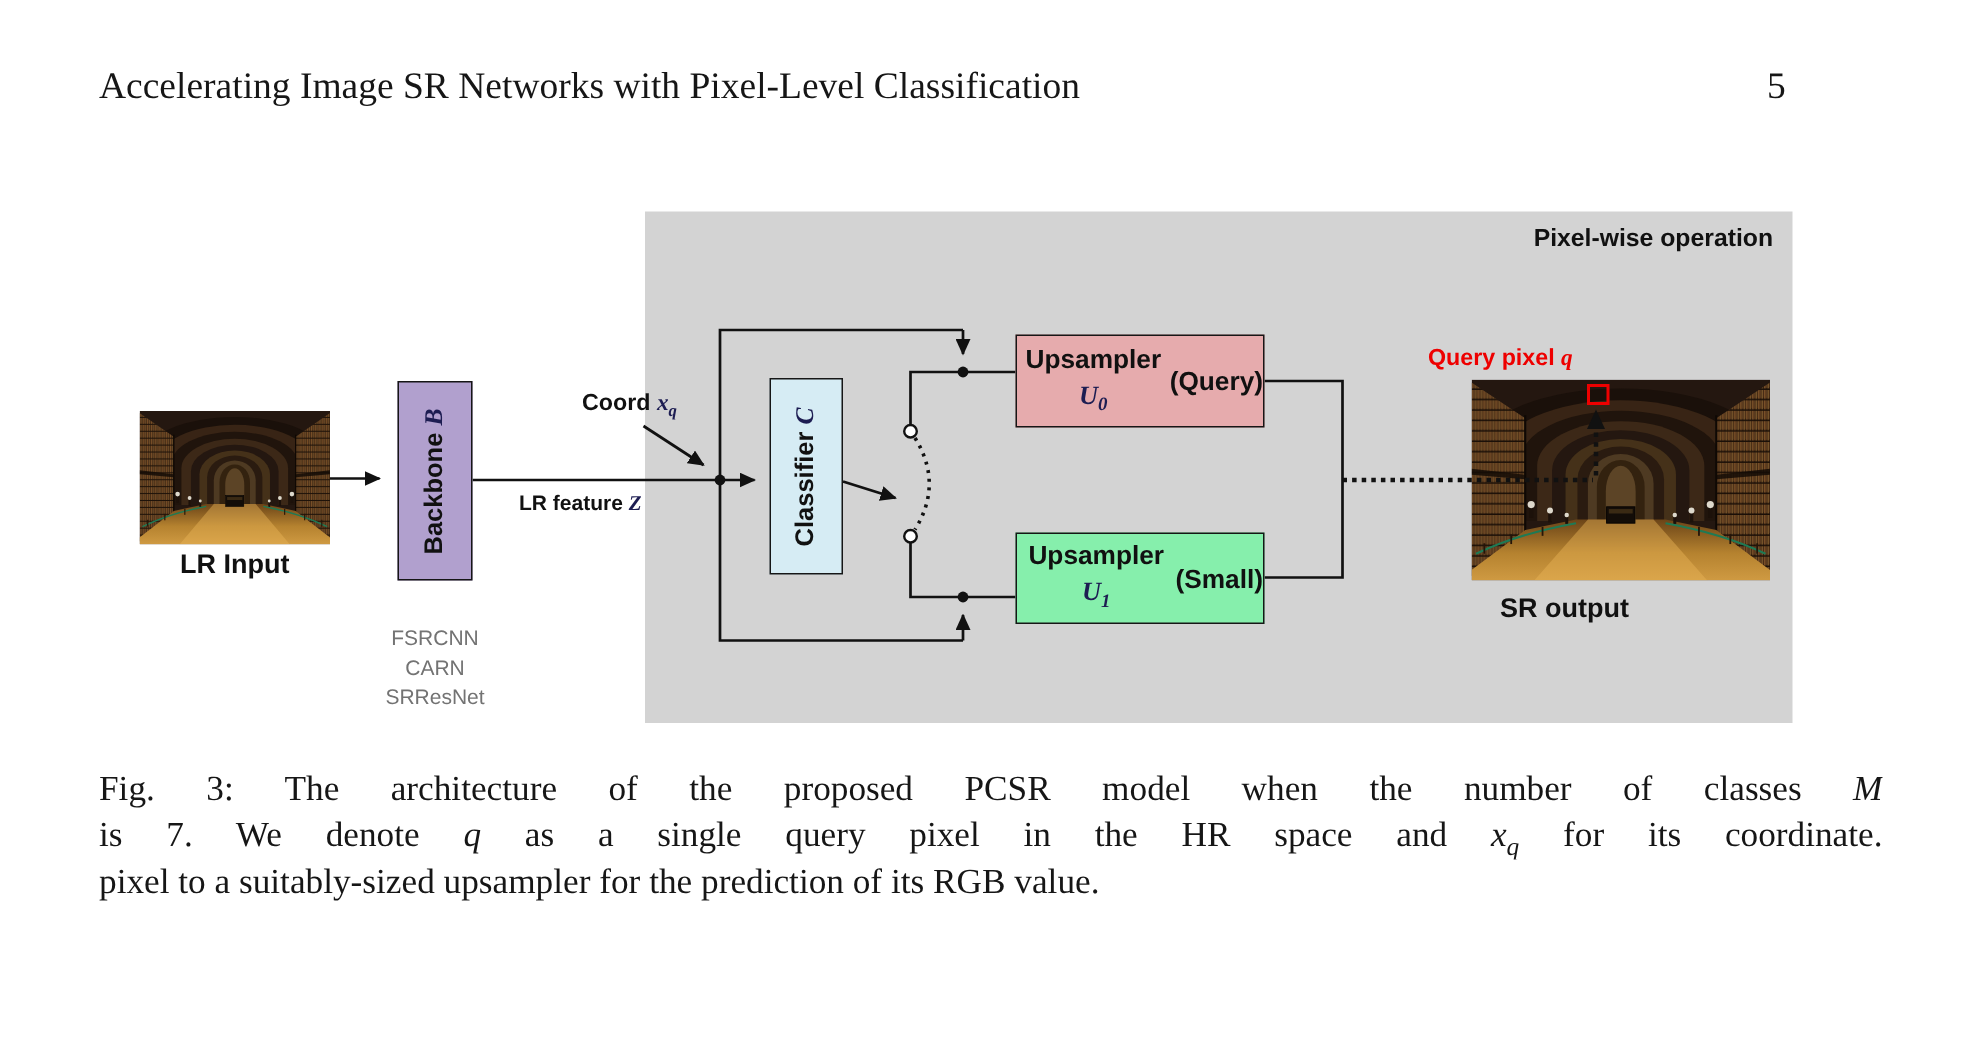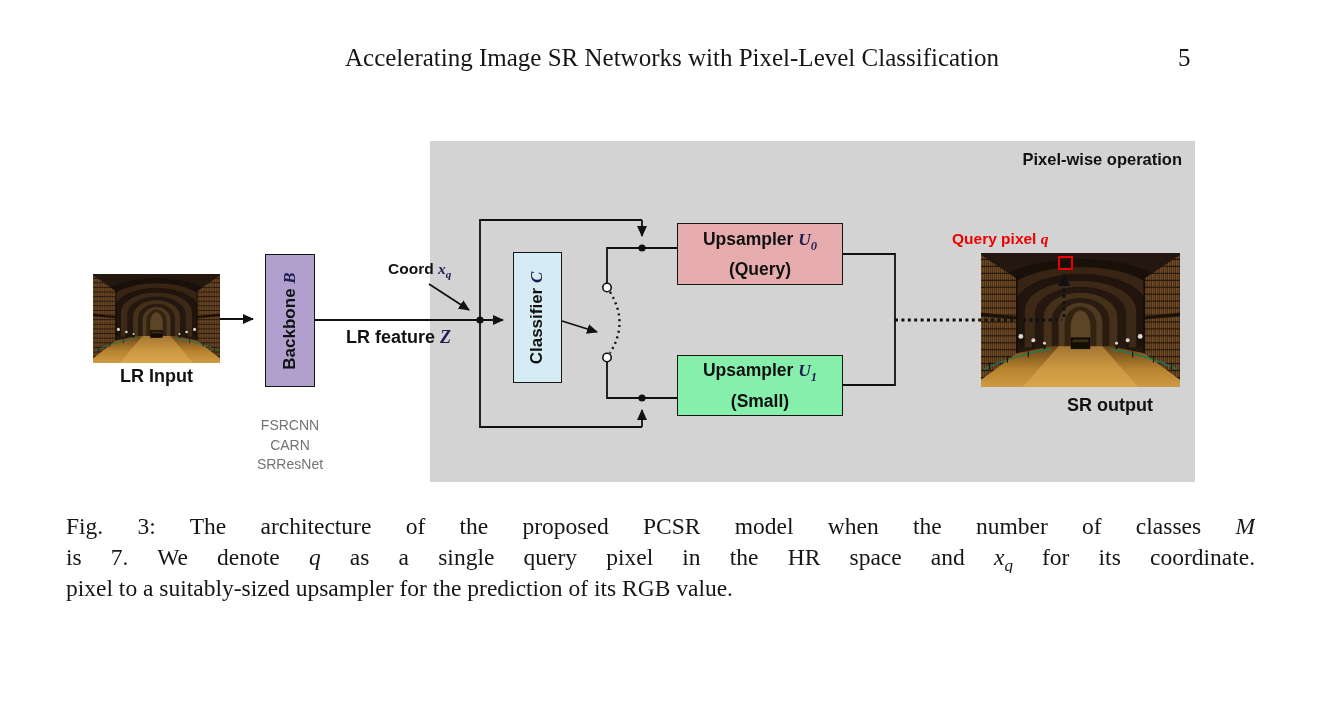--- a/index.html
+++ b/index.html
@@ -1,35 +1,35 @@
 <!DOCTYPE html>
 <html><head>
 <meta charset="utf-8">
 <style>
   html,body{margin:0;padding:0;background:#ffffff;}
   .page{position:relative;width:1321px;height:704px;background:#ffffff;overflow:hidden;
         font-family:"Liberation Sans",sans-serif;color:#111;}
   
-  .hdr-title{position:absolute;left:66px;top:44px;width:1212px;text-align:center;
+  .hdr-title{position:absolute;left:66px;top:44px;width:1212px;
              font-family:"Liberation Serif",serif;font-size:25px;color:#161616;}
   .hdr-page{position:absolute;left:1178px;top:44px;width:40px;
             font-family:"Liberation Serif",serif;font-size:25px;color:#161616;}
   
   .gray-box{position:absolute;left:430px;top:141px;width:765px;height:341px;z-index:1;}
   .lib-img{position:absolute;z-index:2;display:block;}
   #lr-img{left:93px;top:274px;width:127px;height:89px;}
   #sr-img{left:981px;top:253px;width:199px;height:134px;}
   .overlay{position:absolute;left:0;top:0;width:1321px;height:704px;z-index:3;pointer-events:none;}
   .dbox{position:absolute;z-index:4;border:1.7px solid #161616;display:flex;
         align-items:center;justify-content:center;box-sizing:border-box;}
   .vtext{transform:rotate(-90deg);white-space:nowrap;font-weight:bold;font-size:17px;color:#111;}
   .mi{font-family:"Liberation Serif",serif;font-style:italic;font-weight:bold;color:#1d1d52;}
   sub.mi, .mi sub{font-size:0.72em;}
   .dlabel{position:absolute;z-index:5;font-weight:bold;color:#111;white-space:nowrap;text-align:right;}
-  .ups{flex-direction:column;line-height:24px;font-weight:bold;font-size:17.5px;text-align:center;}
+  .ups{flex-direction:row;line-height:24px;font-weight:bold;font-size:17.5px;text-align:center;}
   .backbone-variants{position:absolute;left:237px;top:416px;width:106px;z-index:5;
         text-align:center;font-size:14px;line-height:19.5px;font-weight:normal;color:#737373;}
   .red-square{position:absolute;left:1058px;top:256px;width:15px;height:14px;
         border:2.5px solid #ee0000;z-index:6;box-sizing:border-box;background:transparent;}
   
   .caption{position:absolute;left:66px;top:511px;width:1189px;z-index:2;
            font-family:"Liberation Serif",serif;font-size:23.5px;color:#161616;}
   .cap-line{height:31px;line-height:31px;overflow:hidden;text-align:justify;}
   .cap-line.just::after{content:"";display:inline-block;width:100%;height:0;}
   .cap-line b{font-weight:normal;}
@@ -143,41 +143,41 @@
   <div class="dbox" style="left: 265px; top: 254px; width: 50px; height: 133px; background-color: rgb(177, 160, 206);">
     <div class="vtext"><span>Backbone </span><span class="mi">B</span></div>
   </div>
   <div class="backbone-variants">
     <div>FSRCNN</div>
     <div>CARN</div>
     <div>SRResNet</div>
   </div>
 
   <div class="dlabel" style="left:388px;top:260px;font-size:15.5px;"><span>Coord </span><span class="mi">x</span><sub class="mi">q</sub></div>
-  <div class="dlabel" style="left:346px;top:327px;font-size:18px;"><span>LR feature </span><span class="mi">Z</span></div>
+  <div class="dlabel" style="left:346px;top:327px;font-size:14px;"><span>LR feature </span><span class="mi">Z</span></div>
 
   <div class="dbox" style="left: 513px; top: 252px; width: 49px; height: 131px; background-color: rgb(214, 236, 244);">
     <div class="vtext"><span>Classifier </span><span class="mi">C</span></div>
   </div>
 
   <div class="dbox ups" style="left: 677px; top: 223px; width: 166px; height: 62px; background-color: rgb(230, 171, 173);">
     <div><span>Upsampler </span><span class="mi">U</span><sub class="mi">0</sub></div>
     <div>(Query)</div>
   </div>
   <div class="dbox ups" style="left: 677px; top: 355px; width: 166px; height: 61px; background-color: #86efac;">
     <div><span>Upsampler </span><span class="mi">U</span><sub class="mi">1</sub></div>
     <div>(Small)</div>
   </div>
 
   <svg id="sr-img" class="lib-img" viewBox="0 0 200 135" preserveAspectRatio="none">
       <use href="#lib"></use>
     </svg>
   <div class="red-square" style="border-color: rgb(238, 0, 0);"></div>
   <div class="dlabel" style="left: 952px; top: 230px; font-size: 15.5px; color: rgb(238, 0, 0);"><span>Query pixel </span><span class="mi" style="color:inherit;">q</span></div>
-  <div class="dlabel" style="left:954px;top:395px;width:199px;text-align:right;font-size:18px;">SR output</div>
+  <div class="dlabel" style="left:1000px;top:395px;width:199px;text-align:left;font-size:18px;">SR output</div>
 
   <div class="caption">
     <div class="cap-line just"><b>Fig. 3:</b><span> The architecture of the proposed PCSR model when the number of classes </span><i>M</i></div>
     <div class="cap-line just"><span>is 7. We denote </span><i>q</i><span> as a single query pixel in the HR space and </span><i>x</i><sub>q</sub><span> for its coordinate.</span></div>
     <div class="cap-line"><span>pixel to a suitably-sized upsampler for the prediction of its RGB value.</span></div>
   </div>
 
 </div>
 
 </body></html>

